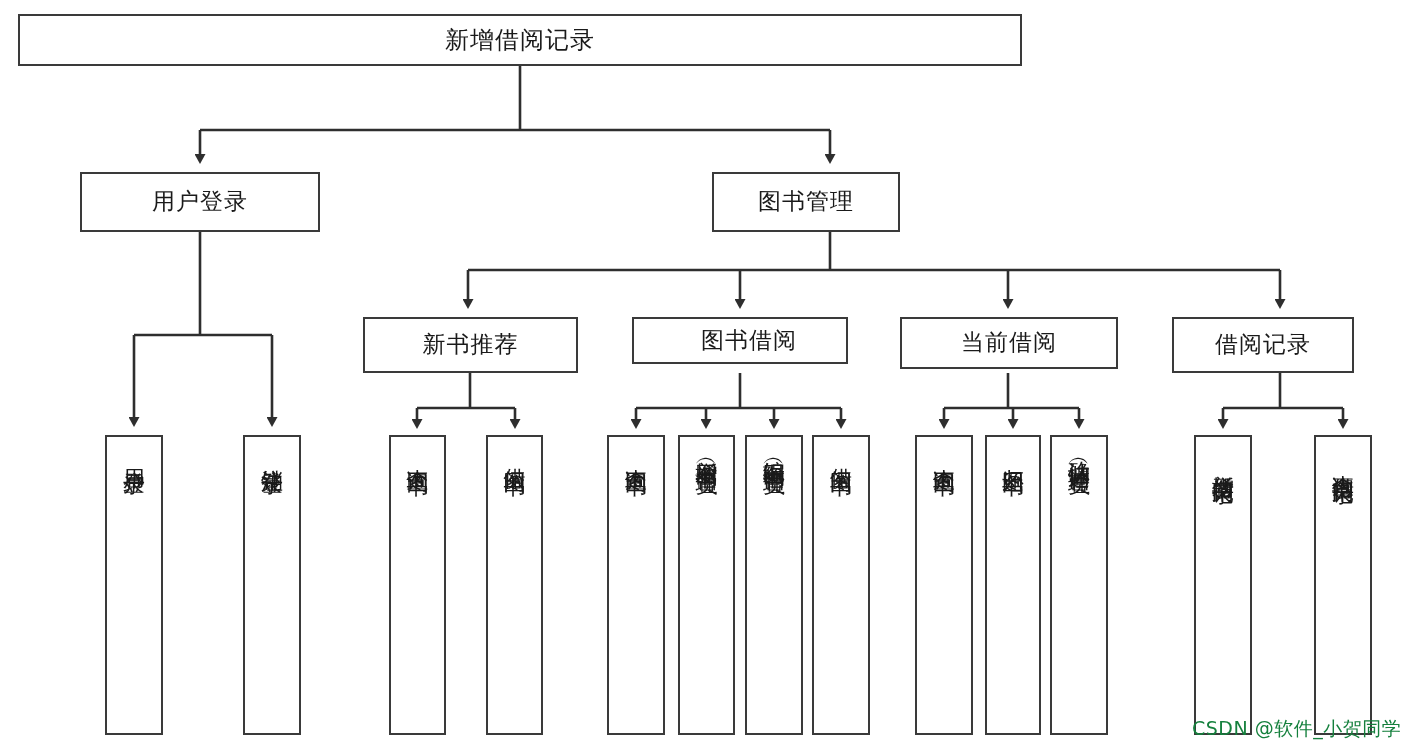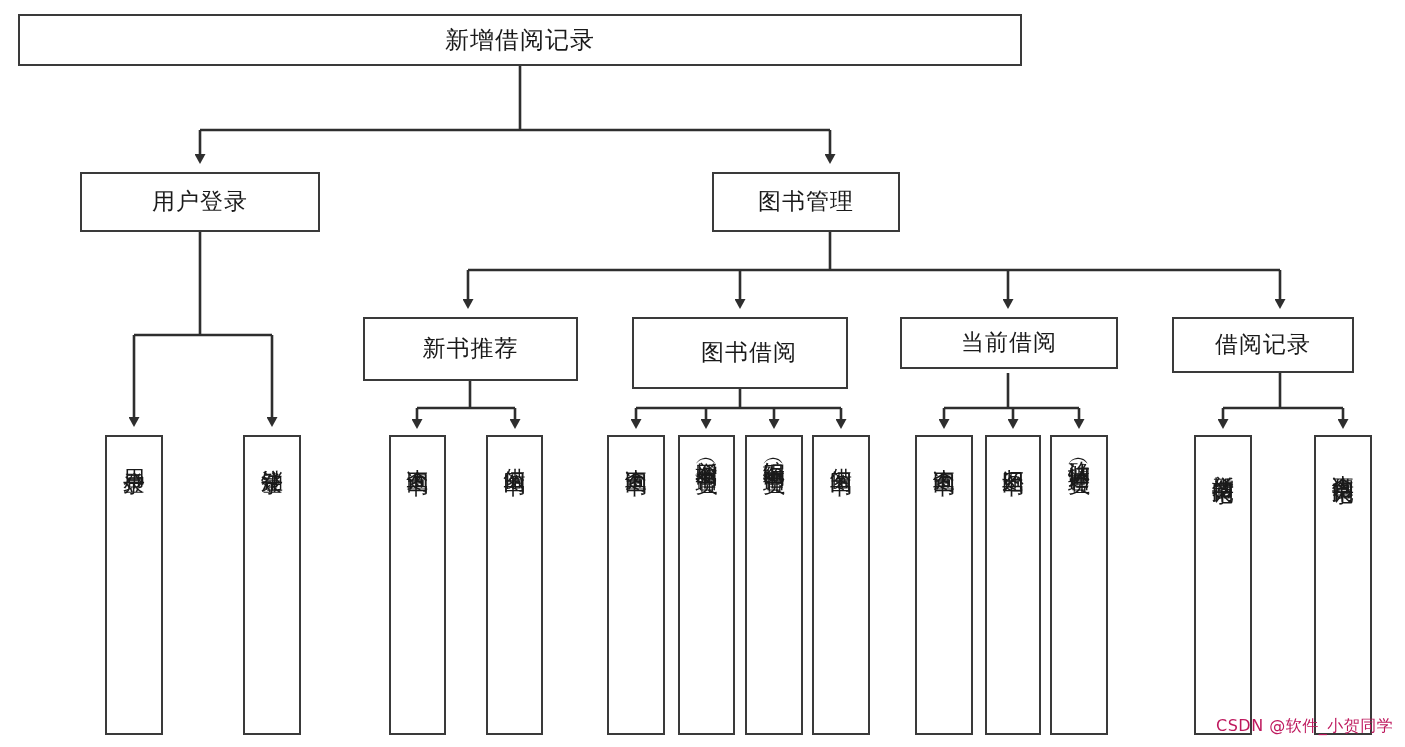--- a/index.html
+++ b/index.html
@@ -52,25 +52,24 @@
     writing-mode: vertical-rl;
     text-orientation: upright;
     font-size: 22px;
     line-height: 1.28;
     letter-spacing: 2px;
     color: #1a1a1a;
     white-space: nowrap;
   }
   .watermark {
     position: absolute;
-    font-size: 16px;
-    color: #be185d;
+    font-size: 19px;
+    color: #15803d;
     white-space: nowrap;
     letter-spacing: 0.5px;
-    margin-left: 24px;
   }
 </style>
 </head>
 <body>
 
 <div id="canvas">
 
   <svg class="wires" viewBox="0 0 1405 747">
     <defs>
       <marker id="arrow" markerWidth="10" markerHeight="11" refX="1" refY="5.5" orient="auto" markerUnits="userSpaceOnUse">
@@ -125,24 +124,24 @@
     <span>新增借阅记录</span>
   </div>
 
   <div class="node horiz" style="left:80px; top:172px; width:240px; height:60px;">
     <span>用户登录</span>
   </div>
   <div class="node horiz" style="left:712px; top:172px; width:188px; height:60px;">
     <span>图书管理</span>
   </div>
 
-  <div class="node horiz" style="left:363px; top:317px; width:215px; height:64px;">
+  <div class="node horiz" style="left:363px; top:317px; width:215px; height:56px;">
     <span>新书推荐</span>
   </div>
-  <div class="node horiz" style="left:632px; top:317px; width:216px; height:72px;padding-left:18px;">
+  <div class="node horiz" style="left:632px; top:317px; width:216px; height:47px;padding-left:18px;">
     <span>图书借阅</span>
   </div>
   <div class="node horiz" style="left:900px; top:317px; width:218px; height:52px;">
     <span>当前借阅</span>
   </div>
   <div class="node horiz" style="left:1172px; top:317px; width:182px; height:56px;">
     <span>借阅记录</span>
   </div>
 
   <div class="node leaf" style="left:105px; top:435px; width:58px; height:300px;">

